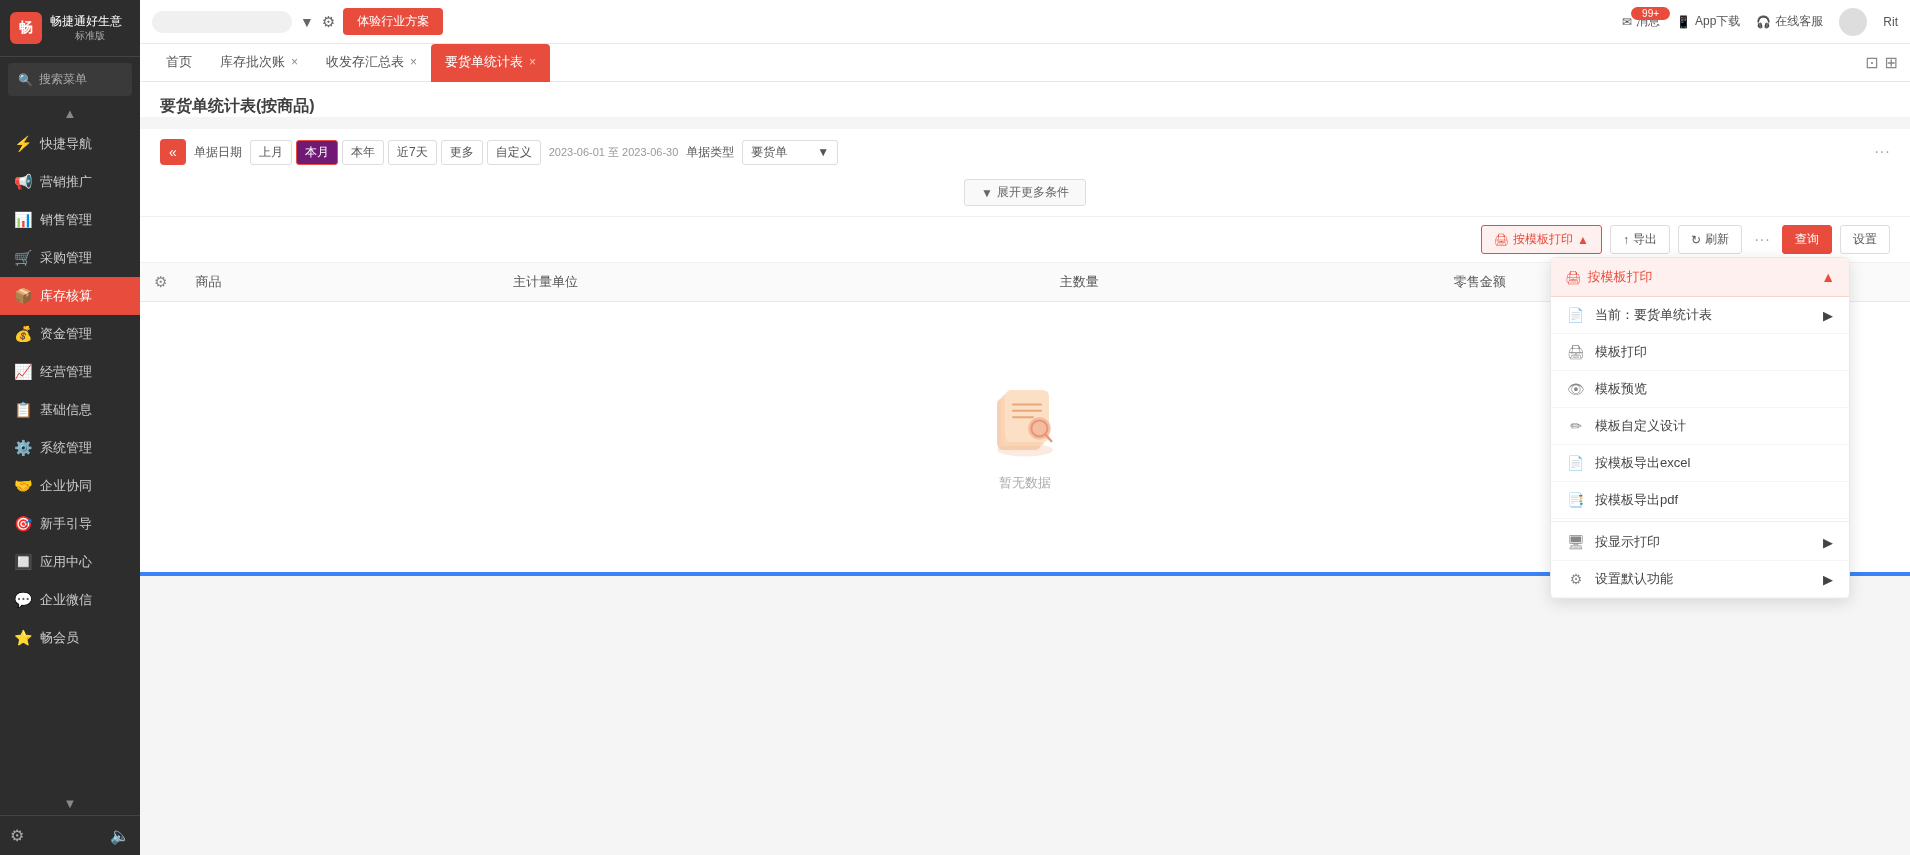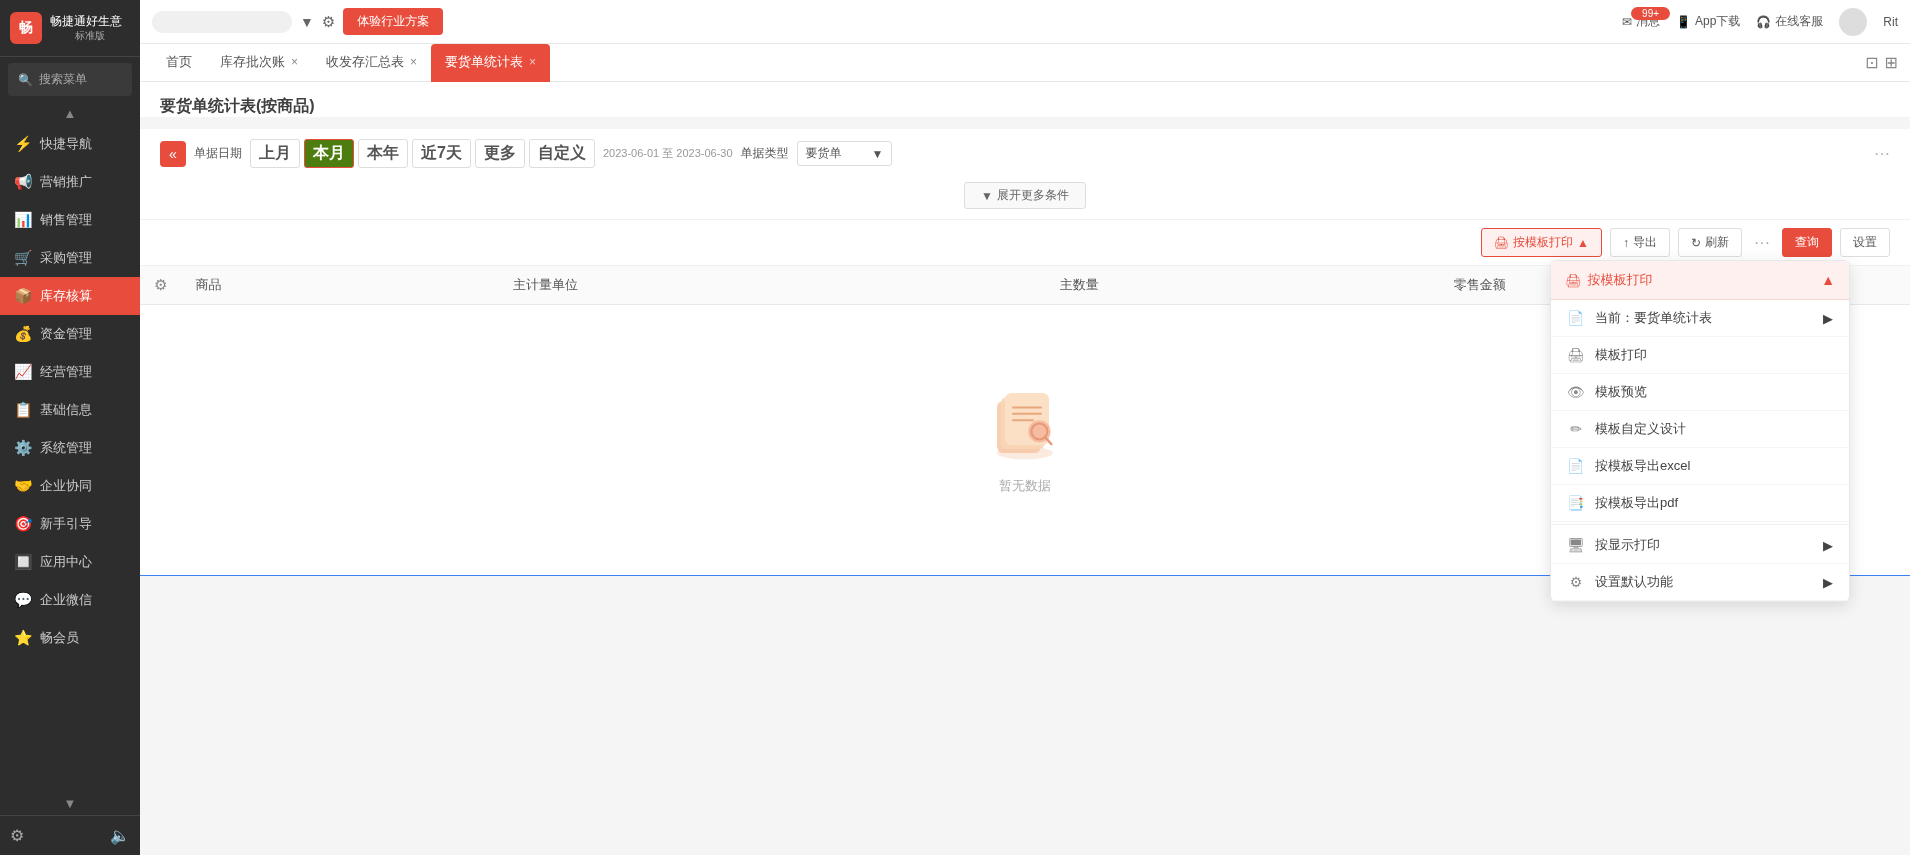--- a/index.html
+++ b/index.html
@@ -251,27 +251,26 @@
     .filter-date-group {
       display: flex;
       align-items: center;
       gap: 4px;
     }
     .filter-date-btn {
       padding: 3px 8px;
       border: 1px solid #ddd;
       background: #fff;
       border-radius: 3px;
-      font-size: 16px;
+      font-size: 12px;
       color: #555;
       cursor: pointer;
-      font-weight: bold;
     }
     .filter-date-btn.active {
-      background: #4d7c0f;
+      background: #701a75;
       color: white;
       border-color: #e84c3d;
     }
     .filter-date-range {
       font-size: 11px;
       color: #999;
       white-space: nowrap;
     }
     .filter-select {
       display: flex;
@@ -358,21 +357,21 @@
       text-align: left;
       font-size: 13px;
       color: #555;
       font-weight: 500;
       border-bottom: 1px solid #e8e8e8;
     }
     .data-table td {
       padding: 10px 14px;
       font-size: 13px;
       color: #333;
-      border-bottom: 1px solid #3b82f6;
+      border-bottom: 4px solid #3b82f6;
     }
     .table-settings-icon {
       color: #888;
       cursor: pointer;
       font-size: 15px;
     }
 
     
     .empty-state {
       display: flex;

